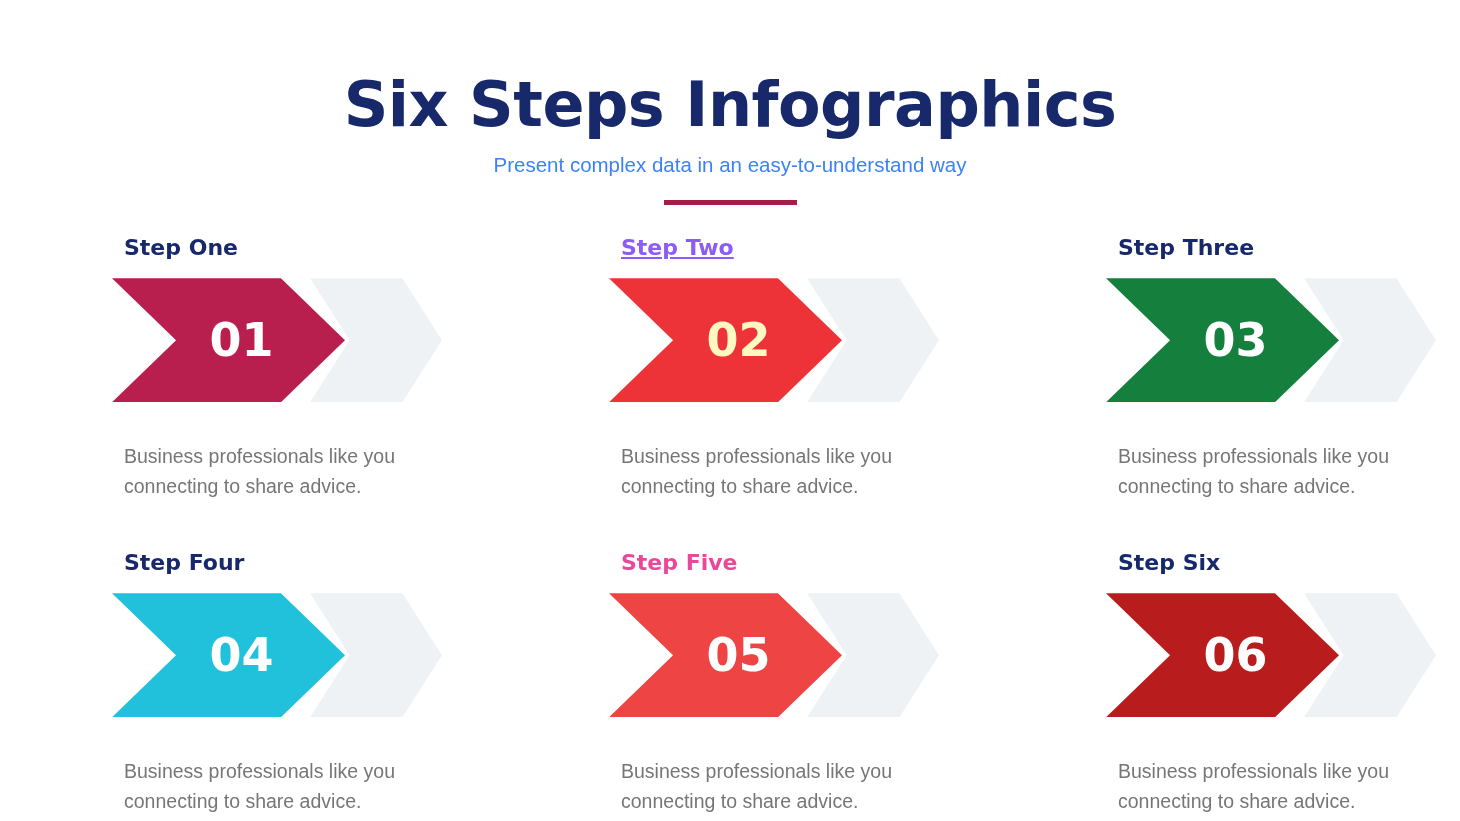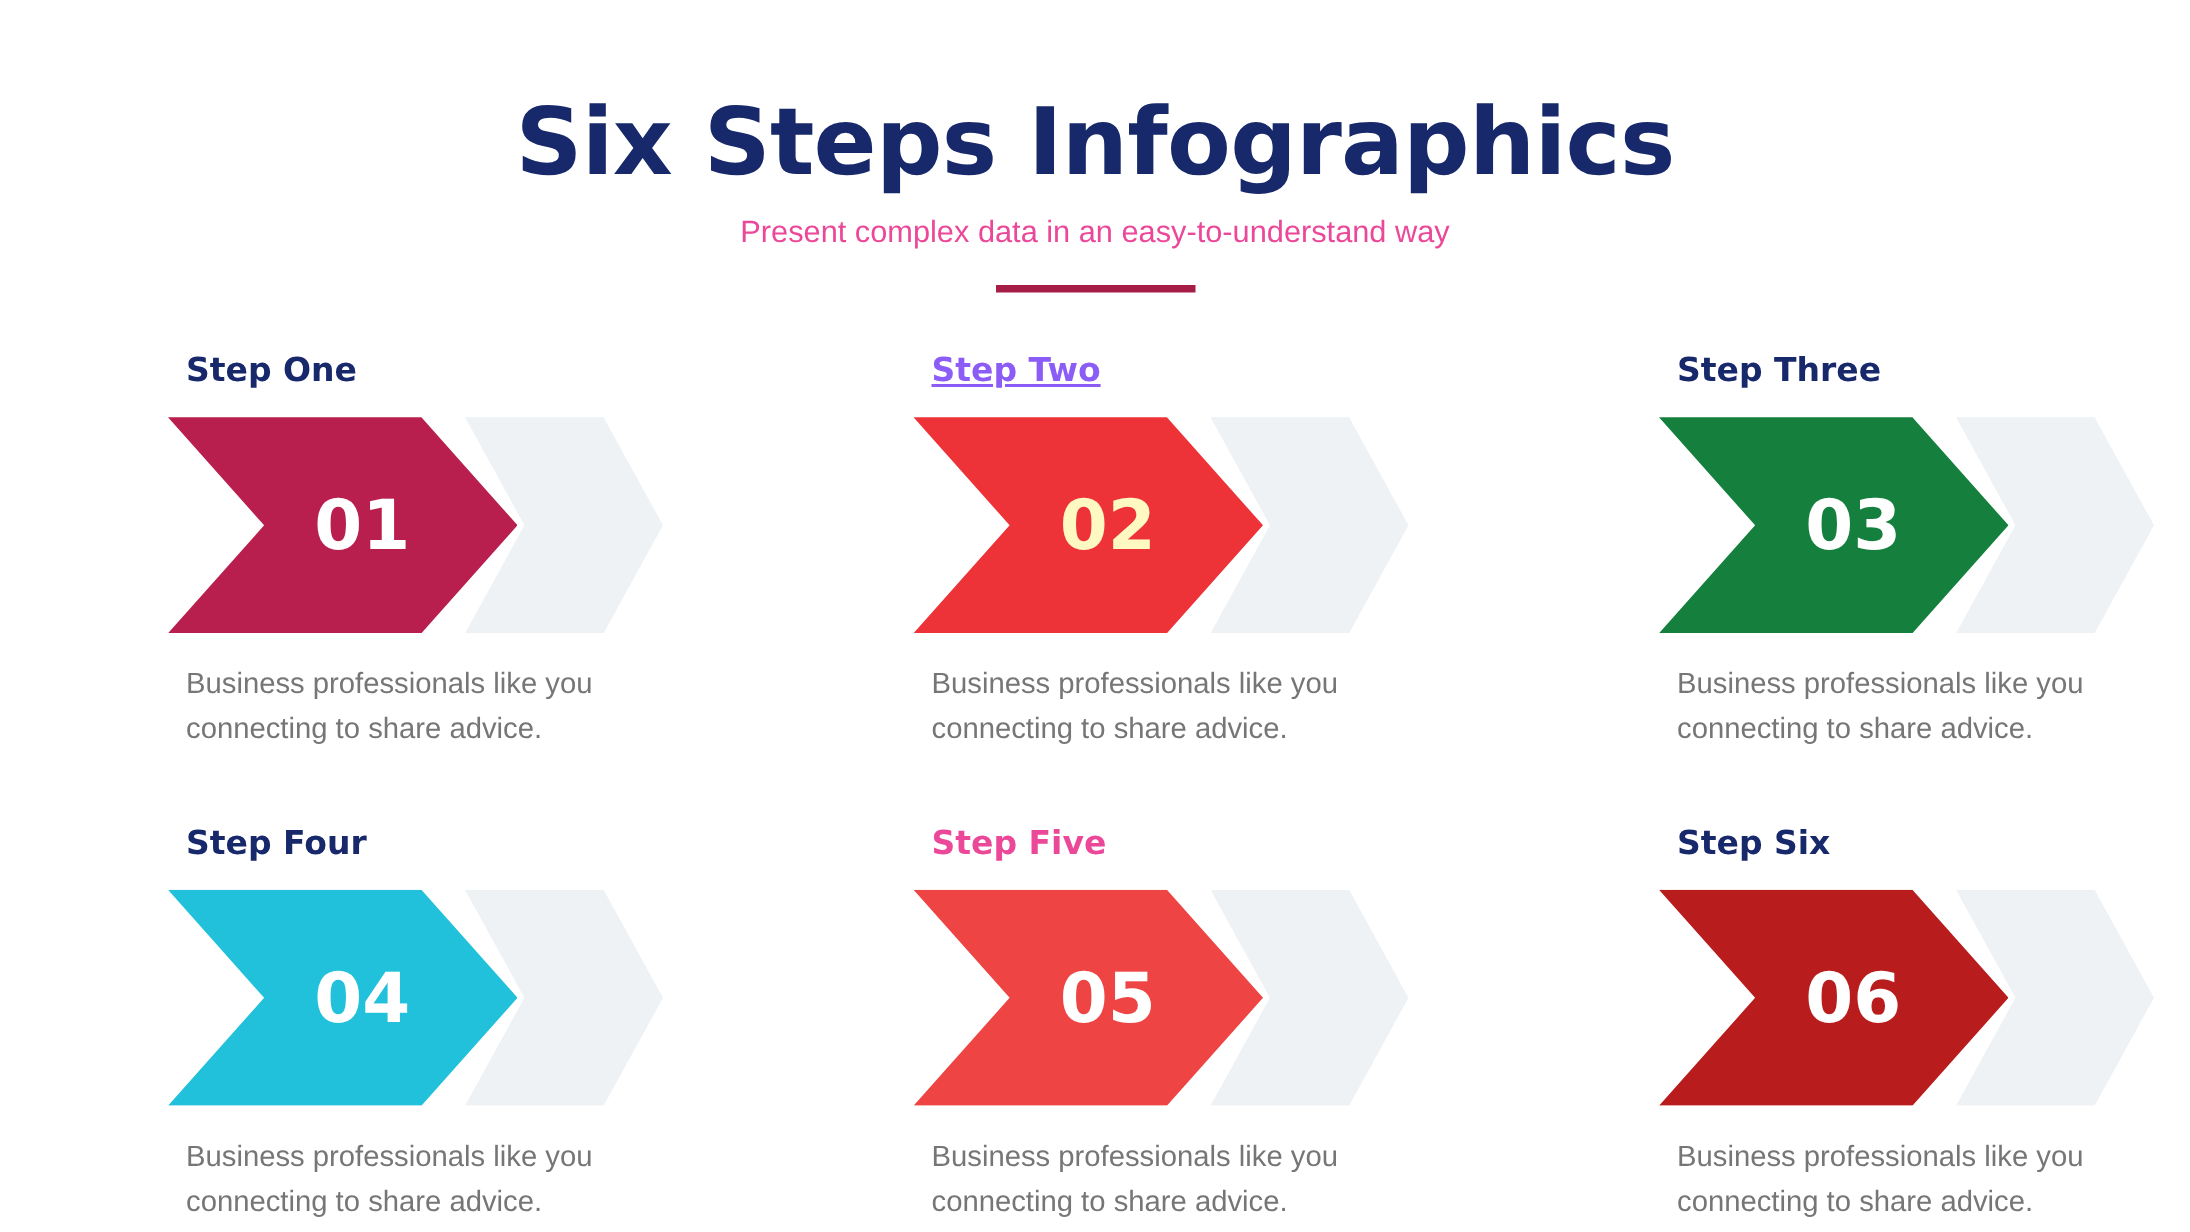--- a/index.html
+++ b/index.html
@@ -17,21 +17,21 @@
   .slide {
     position: relative;
     width: 1460px;
     height: 821px;
     background: #ffffff;
   }
 
   
   .header {
     position: absolute;
-    top: 62px;
+    top: 72px;
     left: 0;
     width: 1460px;
     text-align: center;
   }
   .title {
     font-size: 62px;
     font-weight: bold;
     color: #17286B;
     letter-spacing: -0.5px;
     line-height: 1.05;
@@ -84,21 +84,21 @@
   .chev-wrap {
     position: relative;
     width: 340px;
     height: 144px;
     margin-left: 0px;
   }
 
   .chev {
     position: absolute;
     top: 0;
-    height: 144px;
+    height: 124px;
     -webkit-clip-path: polygon(0% 0%, 72.5% 0%, 100% 50%, 72.5% 100%, 0% 100%, 27.5% 50%);
     clip-path: polygon(0% 0%, 72.5% 0%, 100% 50%, 72.5% 100%, 0% 100%, 27.5% 50%);
   }
 
   .chev-back {
     left: 198px;
     width: 132px;
     -webkit-clip-path: polygon(0% 0%, 70% 0%, 100% 50%, 70% 100%, 0% 100%, 30% 50%);
     clip-path: polygon(0% 0%, 70% 0%, 100% 50%, 70% 100%, 0% 100%, 30% 50%);
     background: #EEF2F5;
@@ -131,21 +131,21 @@
     font-family: "Liberation Sans", sans-serif;
   }
 </style>
 </head>
 <body style="background: rgb(255, 255, 255);">
 
 <div class="slide">
 
   <div class="header">
     <h1 class="title" style="color: rgb(23, 40, 107);">Six Steps Infographics</h1>
-    <p class="subtitle" style="color: #ec4899;">Present complex data in an easy-to-understand way</p>
+    <p class="subtitle" style="color: #3b82f6;">Present complex data in an easy-to-understand way</p>
     <div class="divider" style="background: rgb(166, 30, 71);"></div>
   </div>
 
   <div class="grid">
 
     <div class="step">
       <div class="step-heading" style="color: rgb(23, 40, 107);">Step One</div>
       <div class="chev-wrap">
         <div class="chev chev-back" style="background: rgb(238, 242, 245);"></div>
         <div class="chev chev-front" style="background: rgb(184, 31, 78);">

